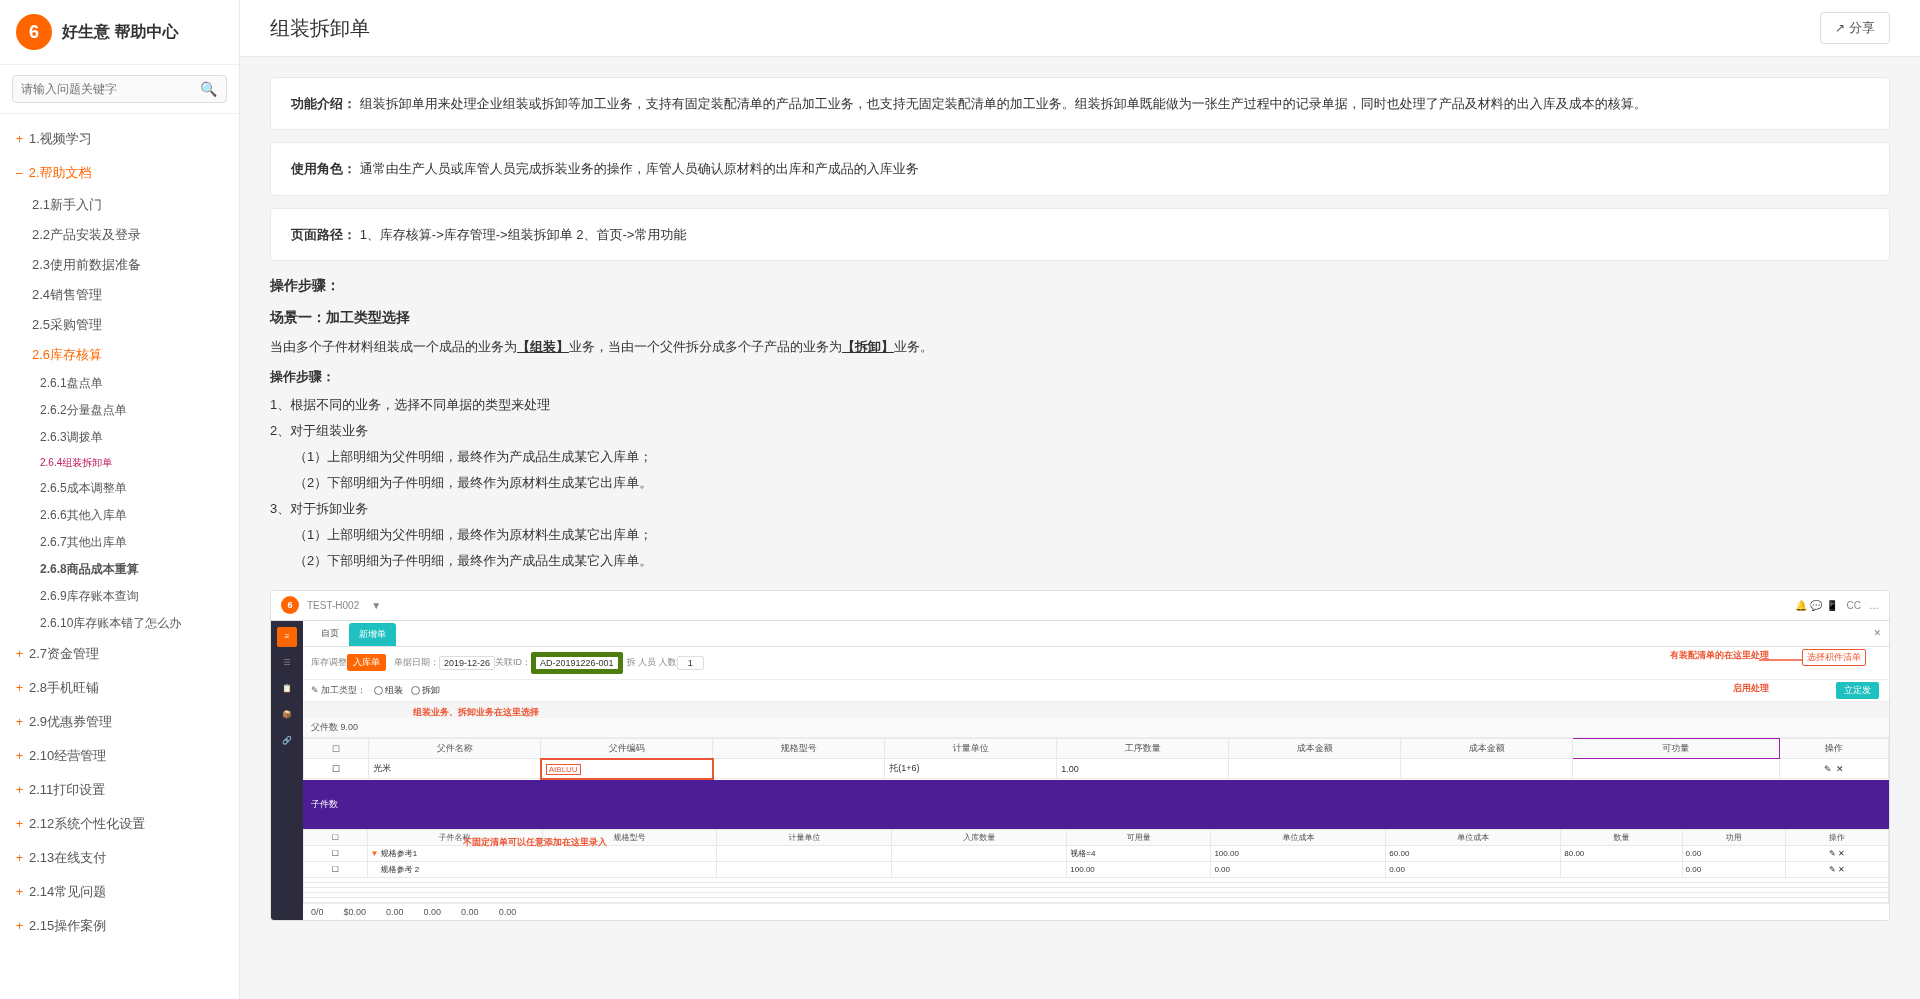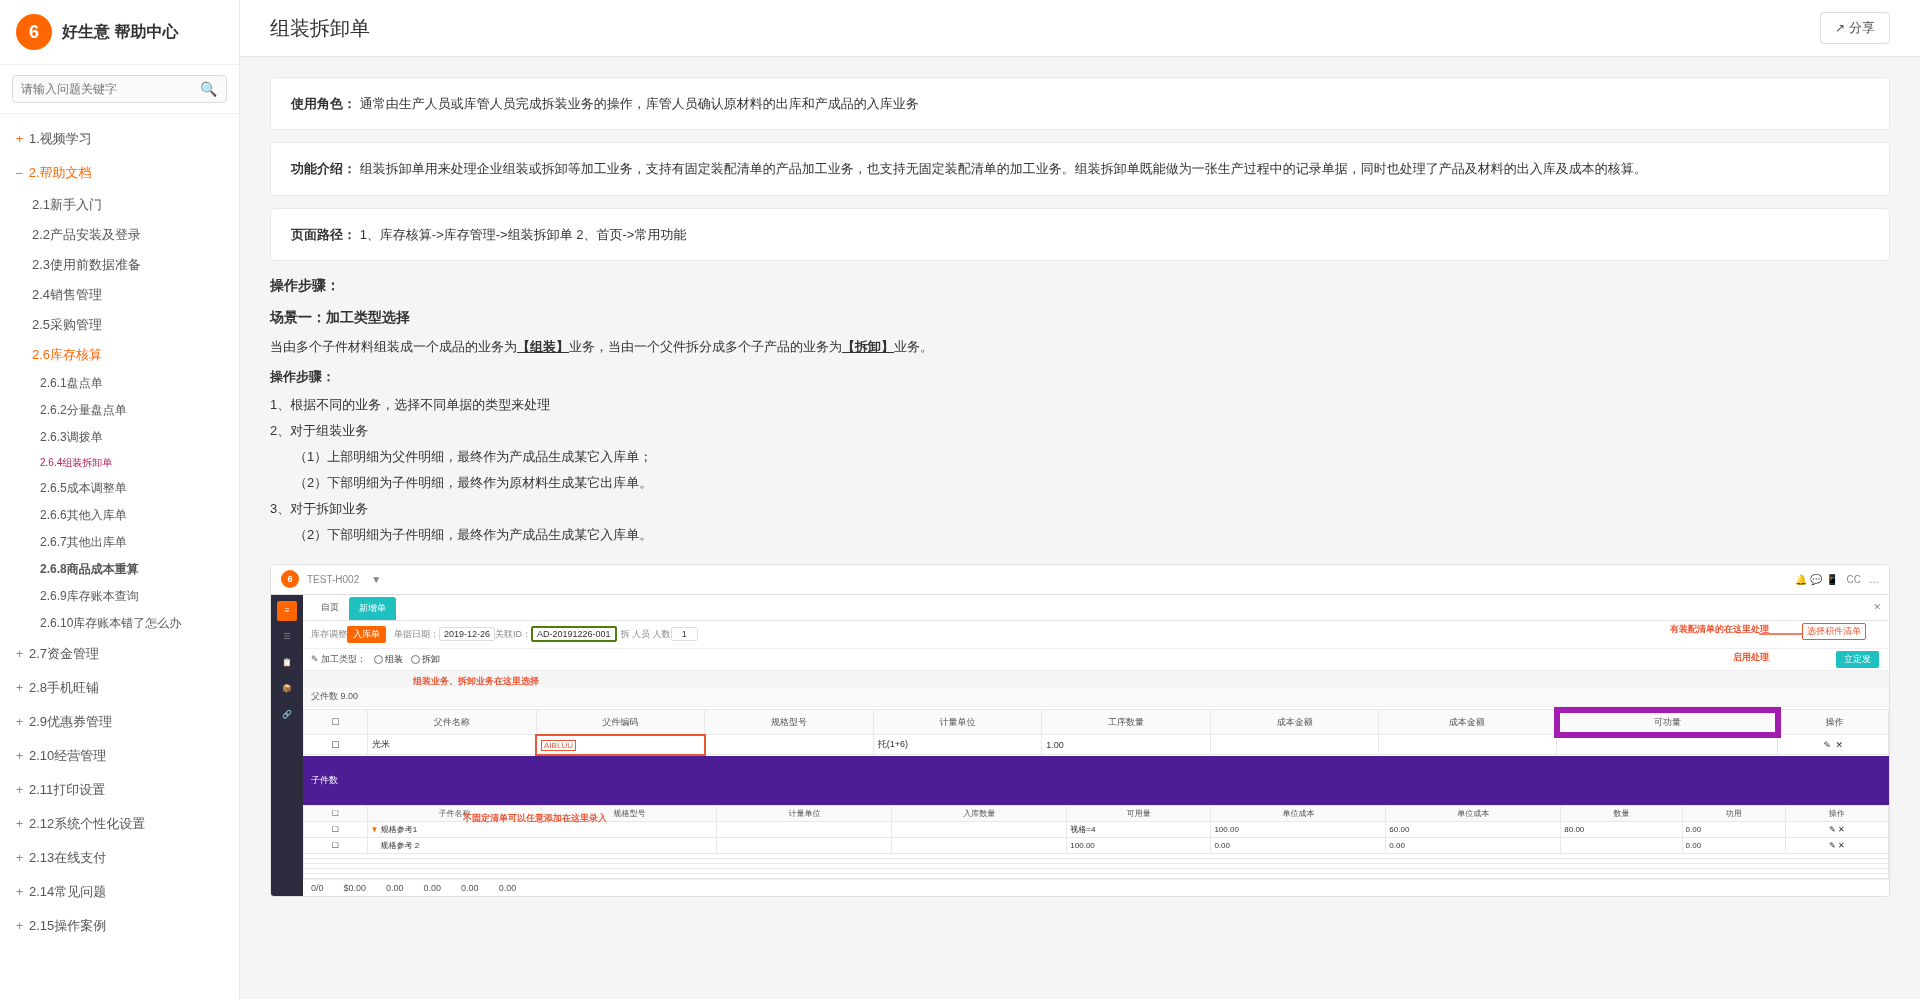--- a/index.html
+++ b/index.html
@@ -193,27 +193,27 @@
     <h1 class="page-title">组装拆卸单</h1>
     <button class="share-btn">
       <span style="font-size:12px;">↗</span>
       <span>分享</span>
     </button>
   </div>
 
   <div class="content-area">
 
     <div class="info-block">
+      <span style="font-weight:bold;">功能介绍：</span>
+      <span>组装拆卸单用来处理企业组装或拆卸等加工业务，支持有固定装配清单的产品加工业务，也支持无固定装配清单的加工业务。组装拆卸单既能做为一张生产过程中的记录单据，同时也处理了产品及材料的出入库及成本的核算。</span>
+    </div>
+
+    <div class="info-block">
       <span style="font-weight:bold;">使用角色：</span>
       <span>通常由生产人员或库管人员完成拆装业务的操作，库管人员确认原材料的出库和产成品的入库业务</span>
-    </div>
-
-    <div class="info-block">
-      <span style="font-weight:bold;">功能介绍：</span>
-      <span>组装拆卸单用来处理企业组装或拆卸等加工业务，支持有固定装配清单的产品加工业务，也支持无固定装配清单的加工业务。组装拆卸单既能做为一张生产过程中的记录单据，同时也处理了产品及材料的出入库及成本的核算。</span>
     </div>
 
     <div class="info-block">
       <span style="font-weight:bold;">页面路径：</span>
       <span>1、库存核算-&gt;库存管理-&gt;组装拆卸单 2、首页-&gt;常用功能</span>
     </div>
 
     <div class="section-title">操作步骤：</div>
     <div class="scene-title">
       <span>场景一：加工类型选择</span>
@@ -222,20 +222,21 @@
       当由多个子件材料组装成一个成品的业务为<span style="font-weight:bold; text-decoration:underline;">【组装】</span>业务，当由一个父件拆分成多个子产品的业务为<span style="font-weight:bold; text-decoration:underline;">【拆卸】</span>业务。
     </div>
 
     <div style="font-size:13px; font-weight:bold; margin-bottom:6px;">操作步骤：</div>
     <div style="font-size:13px; line-height:2; color:#333;">
       <div>1、根据不同的业务，选择不同单据的类型来处理</div>
       <div>2、对于组装业务</div>
       <div style="margin-left:24px;">（1）上部明细为父件明细，最终作为产成品生成某它入库单；</div>
       <div style="margin-left:24px;">（2）下部明细为子件明细，最终作为原材料生成某它出库单。</div>
       <div>3、对于拆卸业务</div>
+      <div style="margin-left:24px;">（1）上部明细为父件明细，最终作为原材料生成某它出库单；</div>
       <div style="margin-left:24px;">（2）下部明细为子件明细，最终作为产成品生成某它入库单。</div>
     </div>
 
     <div class="screenshot-container" style="position:relative; margin-top:16px; margin-bottom:20px;">
 
       <div style="background:#fff; display:flex; align-items:center; padding:4px 10px; border-bottom:1px solid #ddd; height:30px; gap:8px;">
         <div style="width:18px; height:18px; background:#f60; border-radius:50%; display:flex; align-items:center; justify-content:center; color:#fff; font-size:9px; font-weight:bold;">6</div>
         <span style="font-size:10px; color:#888;">TEST-H002</span>
         <span style="font-size:10px; color:#888; margin-left:4px;">▼</span>
         <span style="font-size:10px; color:#888; margin-left:auto;">🔔 💬 📱</span>
@@ -261,21 +262,21 @@
           </div>
 
           <div style="background:#fff; padding:5px 8px; border-bottom:1px solid #eee; display:flex; align-items:center; flex-wrap:wrap; position:relative;">
             <span style="font-size:9px; color:#888;">库存调整</span>
             <button style="background:#f60; color:#fff; border:none; border-radius:2px; padding:2px 6px; font-size:9px; cursor:pointer;">入库单</button>
 
             <span style="font-size:9px; color:#888; margin-left:8px;">单据日期：</span>
             <span style="font-size:9px; border:1px solid #ddd; padding:1px 4px; background:#fff; border-radius:2px;">2019-12-26</span>
 
             <span style="font-size:9px; color:#888;">关联ID：</span>
-            <span style="font-size:9px; border:2px solid #4d7c0f; padding:1px 4px; background:#fff; border-radius:2px;">AD-20191226-001</span>
+            <span style="font-size:9px; border:5px solid #4d7c0f; padding:1px 4px; background:#fff; border-radius:2px;">AD-20191226-001</span>
 
             <span style="position:absolute; right:120px; top:2px; color:#e53; font-size:9px; font-weight:bold; white-space:nowrap;">有装配清单的在这里处理</span>
 
             <div style="position:absolute; right:70px; top:6px;">
               <svg width="60" height="12" style="overflow:visible;">
                 <line x1="0" y1="6" x2="50" y2="6" stroke="#e53" stroke-width="1.5" marker-end="url(#arrow)"></line>
                 <defs>
                     <marker id="arrow" markerWidth="6" markerHeight="6" refX="3" refY="3" orient="auto">
                       <path d="M0,0 L6,3 L0,6 Z" fill="#e53"></path>
                     </marker>
@@ -310,21 +311,21 @@
               <thead>
                 <tr>
                   <th style="border:1px solid #e8e8e8; padding:3px 4px; background:#fafafa; color:#555; font-weight:normal; text-align:center;">☐</th>
                   <th style="border:1px solid #e8e8e8; padding:3px 4px; background:#fafafa; color:#555; font-weight:normal;">父件名称</th>
                   <th style="border:1px solid #e8e8e8; padding:3px 4px; background:#fafafa; color:#555; font-weight:normal;">父件编码</th>
                   <th style="border:1px solid #e8e8e8; padding:3px 4px; background:#fafafa; color:#555; font-weight:normal;">规格型号</th>
                   <th style="border:1px solid #e8e8e8; padding:3px 4px; background:#fafafa; color:#555; font-weight:normal;">计量单位</th>
                   <th style="border:1px solid #e8e8e8; padding:3px 4px; background:#fafafa; color:#555; font-weight:normal;">工序数量</th>
                   <th style="border:1px solid #e8e8e8; padding:3px 4px; background:#fafafa; color:#555; font-weight:normal;">成本金额</th>
                   <th style="border:1px solid #e8e8e8; padding:3px 4px; background:#fafafa; color:#555; font-weight:normal;">成本金额</th>
-                  <th style="border:6px solid #a21caf; padding:3px 13px; background:#fafafa; color:#555; font-weight:normal;">可功量</th>
+                  <th style="border:1px solid #a21caf; padding:3px 13px; background:#fafafa; color:#555; font-weight:normal;">可功量</th>
                   <th style="border:1px solid #e8e8e8; padding:3px 4px; background:#fafafa; color:#555; font-weight:normal;">操作</th>
                 </tr>
               </thead>
               <tbody>
                 <tr>
                   <td style="border:1px solid #e8e8e8; padding:3px 4px; text-align:center;">☐</td>
                   <td style="border:1px solid #e8e8e8; padding:3px 4px;">光米</td>
                   <td style="border:1px solid #e8e8e8; padding:3px 4px; border:2px solid #e53;">
                     <span style="border:1px solid #e53; padding:0 2px; color:#e53; font-size:8px;">AIBLUU</span>
                   </td>

